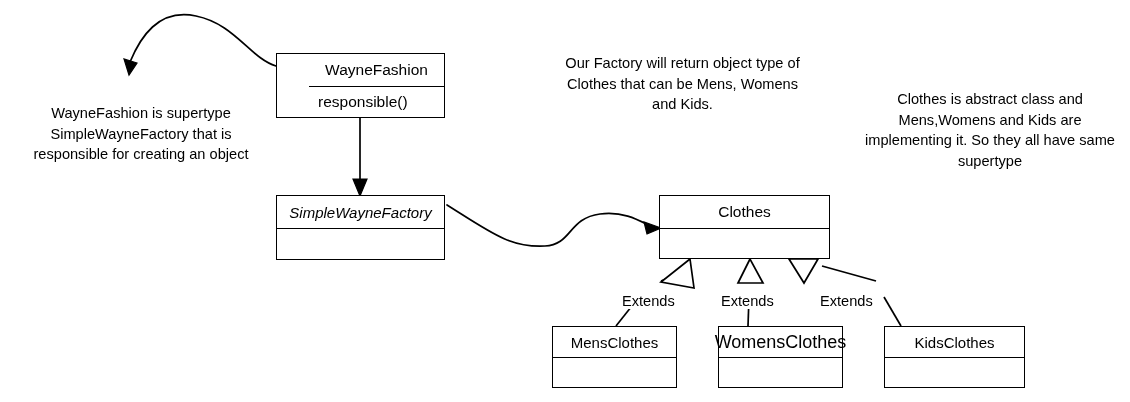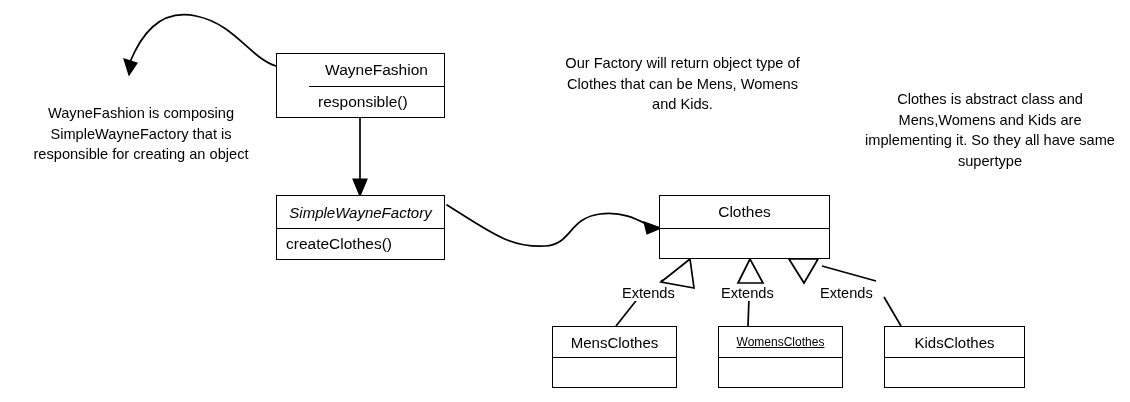--- a/index.html
+++ b/index.html
@@ -63,20 +63,21 @@
   
   .edge-label {
     position: absolute;
     font-size: 14.6px;
     line-height: 1;
     color: #000000;
     white-space: nowrap;
     text-align: center;
     background: #ffffff;
     z-index: 4;
+    margin-top: 8px;
   }
   
   #wires {
     position: absolute;
     left: 0;
     top: 0;
     width: 1130px;
     height: 402px;
     z-index: 1;
     pointer-events: none;
@@ -126,44 +127,43 @@
     </g>
   </svg>
 
   <div class="uml-box" style="left:276px; top:53px; width:169px; height:65px;padding-left:32px;">
     <div class="uml-title" style="height:33px;">WayneFashion</div>
     <div class="uml-compartment">responsible()</div>
   </div>
 
   <div class="uml-box" style="left:276px; top:195px; width:169px; height:65px;">
     <div class="uml-title" style="height:33px; font-size:15px;font-style:italic;">SimpleWayneFactory</div>
-    <div class="uml-compartment">createClothes()</div>
   </div>
 
   <div class="uml-box" style="left:659px; top:195px; width:171px; height:64px;">
     <div class="uml-title" style="height:33px;">Clothes</div>
     <div class="uml-compartment empty"></div>
   </div>
 
   <div class="uml-box" style="left:552px; top:326px; width:125px; height:62px;">
     <div class="uml-title" style="height:31px; font-size:15px;">MensClothes</div>
     <div class="uml-compartment empty"></div>
   </div>
 
   <div class="uml-box" style="left:718px; top:326px; width:125px; height:62px;">
-    <div class="uml-title" style="height:31px; font-size:12px;text-decoration:underline;">WomensClothes</div>
+    <div class="uml-title" style="height:31px; font-size:18px;">WomensClothes</div>
     <div class="uml-compartment empty"></div>
   </div>
 
   <div class="uml-box" style="left:884px; top:326px; width:141px; height:62px;">
     <div class="uml-title" style="height:31px; font-size:15px;">KidsClothes</div>
     <div class="uml-compartment empty"></div>
   </div>
 
-  <div class="note" style="left:17px; top:103px; width:248px;">WayneFashion is composing SimpleWayneFactory that is responsible for creating an object</div>
+  <div class="note" style="left:17px; top:103px; width:248px;">WayneFashion is supertype SimpleWayneFactory that is responsible for creating an object</div>
 
   <div class="note" style="left:864px; top:89px; width:252px;">Clothes is abstract class and Mens,Womens and Kids are implementing it. So they all have same supertype</div>
 
   <div class="note" style="left:565px; top:53px; width:235px;">Our Factory will return object type of Clothes that can be Mens, Womens and Kids.</div>
 
   <div class="edge-label" style="left:622px; top:286px;">Extends</div>
 
   <div class="edge-label" style="left:721px; top:286px;">Extends</div>
 
   <div class="edge-label" style="left:820px; top:286px;">Extends</div>

